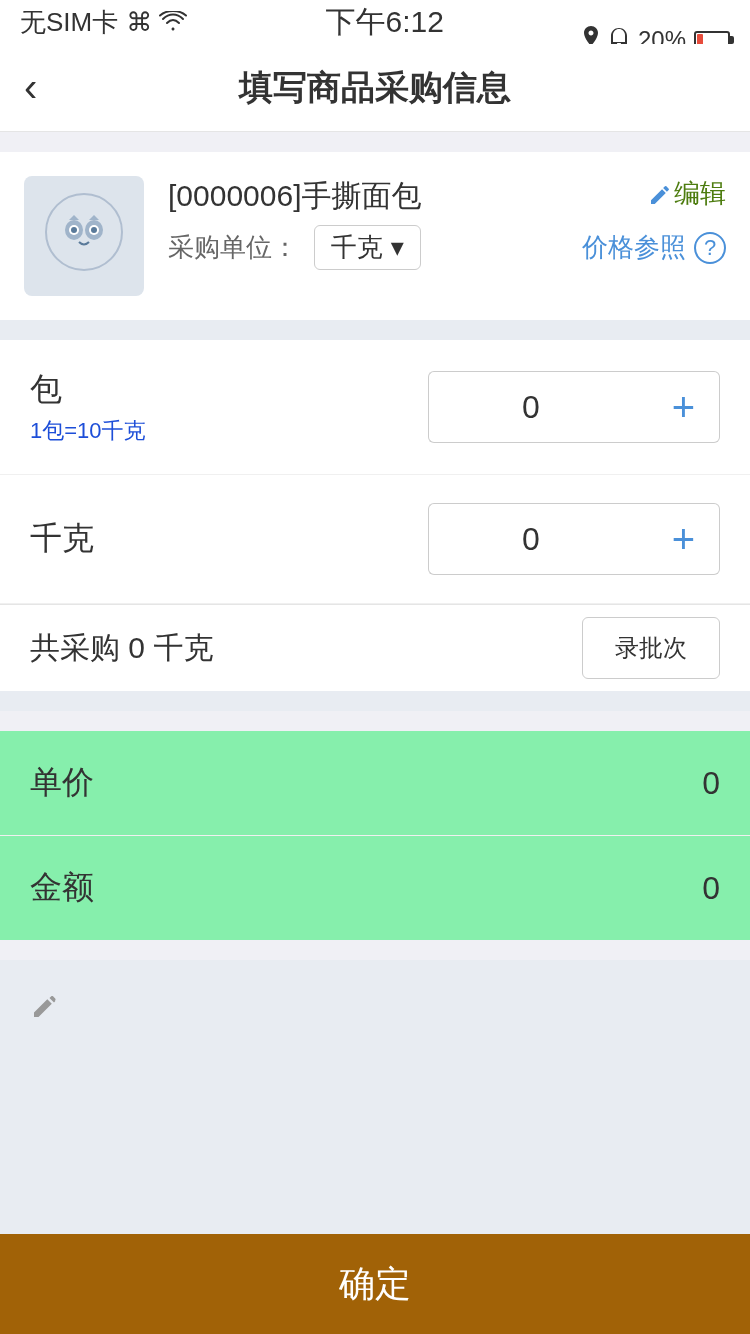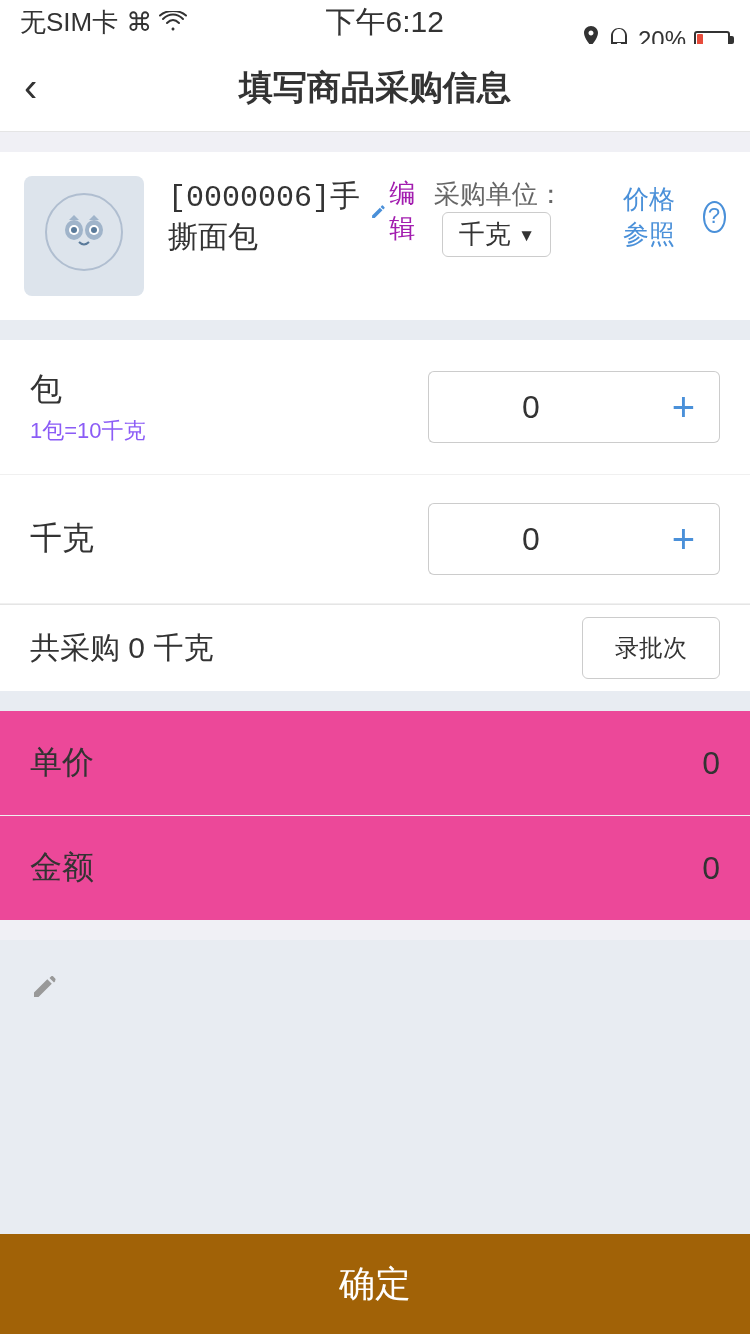--- a/index.html
+++ b/index.html
@@ -109,36 +109,35 @@
       justify-content: center;
       background: #dde4ec;
     }
     .owl-logo {
       font-size: 40px;
       color: #7a9abf;
     }
     .product-info {
       flex: 1;
       display: flex;
-      flex-direction: row;
+      flex-direction: column;
       gap: 8px;
-      font-family: Liberation Mono, monospace;
     }
     .product-top-row {
       display: flex;
       justify-content: space-between;
       align-items: flex-start;
     }
     .product-name {
       font-size: 30px;
       color: #333;
       font-weight: 500;
     }
     .edit-link {
-      color: #a21caf;
+      color: #4d7c0f;
       font-size: 26px;
       display: flex;
       align-items: center;
       gap: 4px;
     }
     .product-unit-row {
       display: flex;
       justify-content: space-between;
       align-items: center;
     }
@@ -193,21 +192,21 @@
       border-bottom: 1px solid #f0f0f0;
     }
     .input-label {
       font-size: 32px;
       color: #333;
       display: flex;
       flex-direction: column;
     }
     .input-sub {
       font-size: 22px;
-      color: #8b5cf6;
+      color: #1d4ed8;
       margin-top: 4px;
     }
     .input-controls {
       display: flex;
       align-items: center;
       gap: 0;
     }
     .number-input {
       width: 220px;
       height: 72px;
@@ -253,21 +252,22 @@
       border: 1px solid #ccc;
       border-radius: 6px;
       font-size: 24px;
       color: #333;
       background: #fff;
       cursor: pointer;
     }
 
     
     .price-section {
-      background: #ec4899;
+      background: #86efac;
+      margin-top: 20px;
     }
     .price-row {
       display: flex;
       align-items: center;
       justify-content: space-between;
       padding: 30px;
       border-bottom: 1px solid #f0f0f0;
     }
     .price-row:last-child { border-bottom: none; }
     .price-label {

